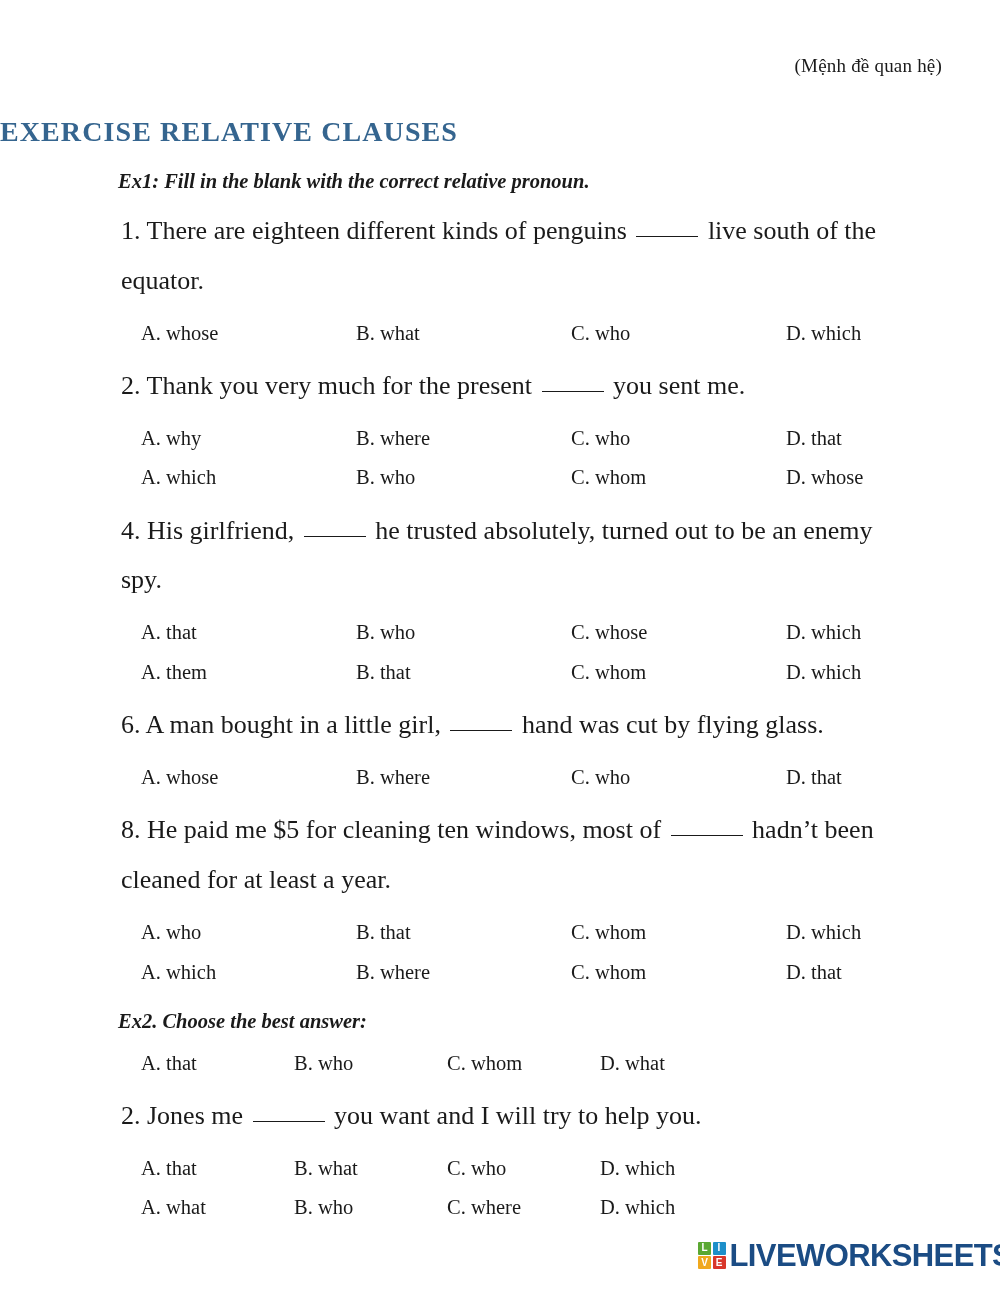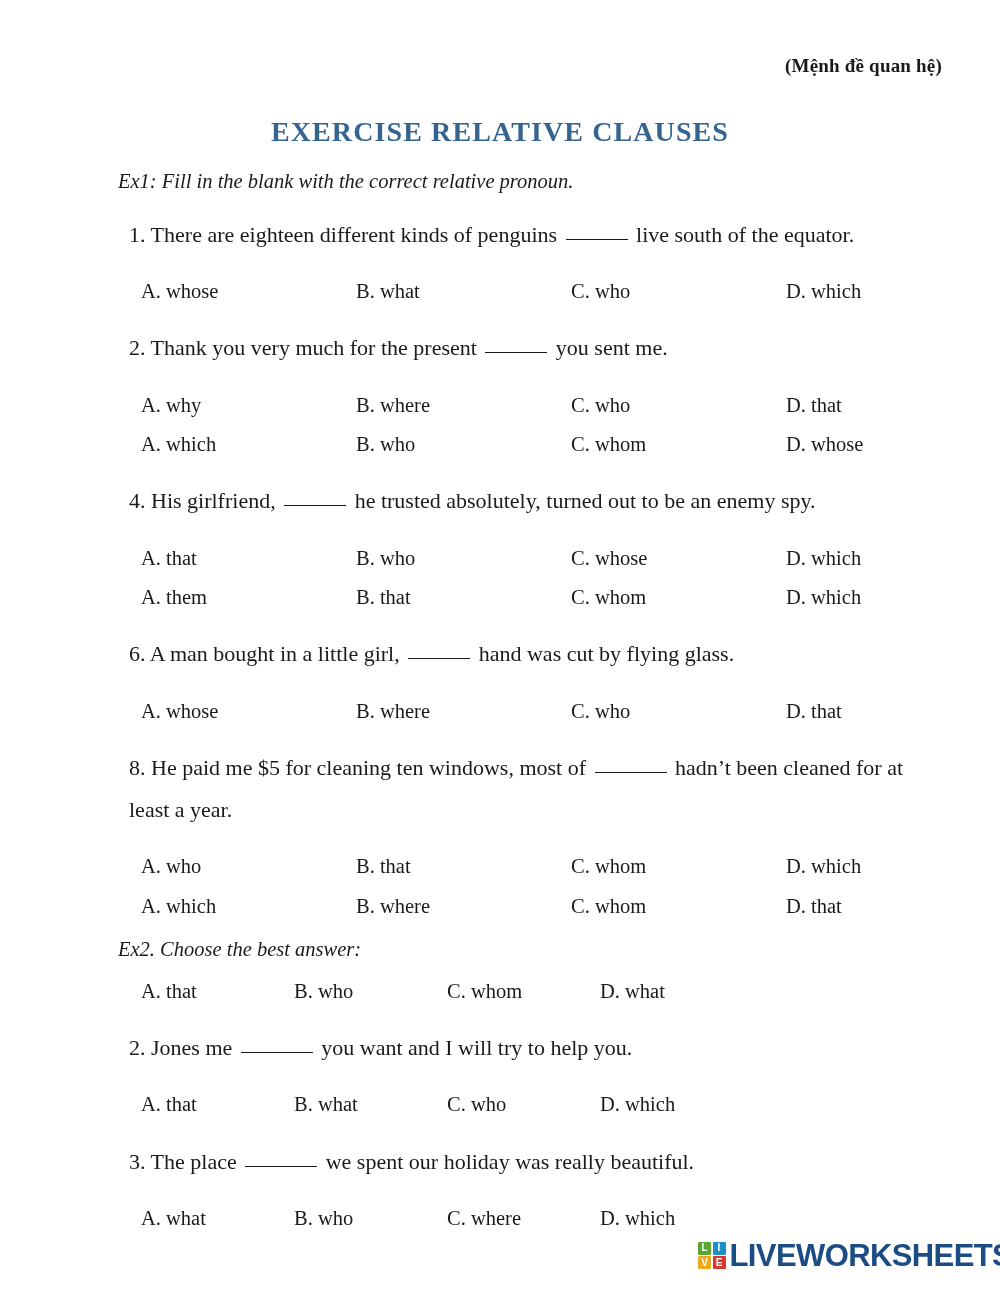--- a/index.html
+++ b/index.html
@@ -21,61 +21,61 @@
     position: absolute;
     inset: 0;
     padding: 0;
   }
 
   
   .subject-note {
     position: absolute;
     top: 55px;
     right: 58px;
-    font-weight: bold;
+    font-weight: normal;
     font-size: 19px;
     letter-spacing: 0.2px;
     white-space: nowrap;
   }
 
   .doc-title {
     position: absolute;
     top: 116px;
     left: 0;
     width: 1000px;
-    text-align: center;
+    text-align: left;
     font-size: 28px;
     font-weight: bold;
     letter-spacing: 1.1px;
     color: #35658f;
   }
 
   
   .content {
     position: absolute;
     top: 166px;
     left: 113px;
     width: 812px;
   }
 
   .section-heading {
-    font-weight: normal;
+    font-weight: bold;
     font-style: italic;
     font-size: 20.5px;
     margin: 0 0 6px 5px;
     line-height: 1.55;
   }
   .section-heading.second {
-    margin-top: 8px;
+    margin-top: 14px;
   }
 
   .question {
-    font-size: 22px;
+    font-size: 26px;
     line-height: 1.92;
-    margin: 16px;
+    margin: 8px;
     white-space: normal;
   }
 
   .blank {
     display: inline-block;
     border-bottom: 1.6px solid #1a1a1a;
     vertical-align: 2px;
     margin: 0 3px;
   }
   .blank.w-sm { width: 48px; }
@@ -258,26 +258,20 @@
         <span class="blank w-lg"></span>
         <span>you want and I will try to help you.</span>
       </p>
       <div class="options narrow">
         <span class="opt">A. that</span>
         <span class="opt">B. what</span>
         <span class="opt">C. who</span>
         <span class="opt">D. which</span>
       </div>
 
-      <p class="question">
-        <span>3.</span>
-        <span>The place</span>
-        <span class="blank w-lg"></span>
-        <span>we spent our holiday was really beautiful.</span>
-      </p>
       <div class="options narrow">
         <span class="opt">A. what</span>
         <span class="opt">B. who</span>
         <span class="opt">C. where</span>
         <span class="opt">D. which</span>
       </div>
 
     </div>
   </div>
 

